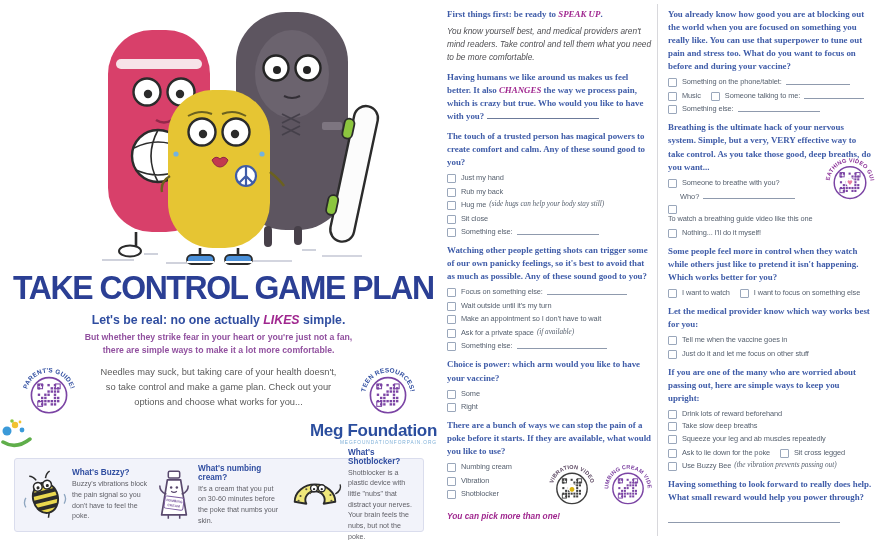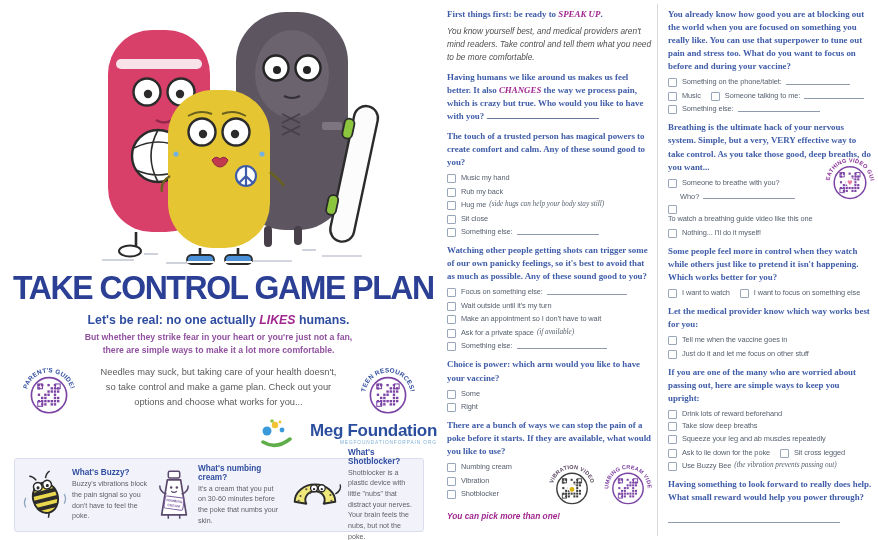--- a/index.html
+++ b/index.html
@@ -16,21 +16,21 @@
   .tag-accent{color:#a0278f;font-style:italic;}
   .tagline2{position:absolute;top:331px;left:0;width:437px;text-align:center;
             font-size:8.7px;font-weight:bold;color:#91509f;line-height:1.55;}
   .intro-row{position:absolute;top:360px;left:20px;width:397px;display:flex;
              justify-content:space-between;align-items:flex-start;}
   .intro{width:240px;margin:5px 0 0;text-align:center;font-size:9.3px;color:#5b5b5b;line-height:1.62;}
   .qr-badge{flex:none;}
   .w58{width:58px;height:60px;}
   .w50{width:50px;height:52px;}
   .logo-row{position:absolute;top:418px;left:0;width:437px;display:flex;
-            justify-content:flex-end;align-items:center;gap:16px;}
+            justify-content:space-between;align-items:center;gap:16px;}
   .logo-name{font-size:17px;font-weight:bold;color:#2b4e9e;letter-spacing:-.3px;}
   .logo-url{font-size:4.8px;color:#7fb0d8;letter-spacing:.9px;text-align:right;margin-top:-1px;}
   .info-strip{position:absolute;top:458px;left:14px;width:410px;height:74px;background:#f2f3fa;
               border:1px solid #dadded;border-radius:3px;display:flex;align-items:center;
               gap:4px;padding:4px 8px;box-sizing:border-box;}
   .card{display:flex;gap:5px;align-items:center;flex:1;min-width:0;}
   .card h4{margin:0 0 2px;font-size:8.2px;color:#2f4da0;}
   .card p{margin:0;font-size:7.1px;color:#5f5f66;line-height:1.5;}
   .card svg{flex:none;}
   
@@ -131,21 +131,21 @@
             <rect x="137" y="251" width="27" height="9" rx="4.5"></rect>
             <rect x="175" y="251" width="27" height="9" rx="4.5"></rect>
             <path d="M137 258 h27 M175 258 h27" stroke="#fff" stroke-width="2"></path>
           </g>
         </g>
       </svg>
     </div>
 
     <h1 class="title">TAKE CONTROL GAME PLAN</h1>
 
-    <div class="tagline"><span>Let's be real:  no one actually </span><span class="tag-accent">LIKES</span><span> humans.</span></div>
+    <div class="tagline"><span>Let's be real:  no one actually </span><span class="tag-accent">LIKES</span><span> simple.</span></div>
 
     <div class="tagline2">
       <span>But whether they strike fear in your heart or you're just not a fan,</span><br>
       <span>there are simple ways to make it a lot more comfortable.</span>
     </div>
 
     <div class="intro-row">
       <div class="qr-badge w58"><svg viewBox="0 0 56 58" width="100%" height="100%">
       <defs>
               <path id="qarc0" d="M6,34 A22,22 0 0 1 50,34"></path>
@@ -332,21 +332,21 @@
     </div>
     <div class="sec">
       <p class="sec-head"><span>Having humans we like around us makes us feel better. It also </span><span class="accent">CHANGES</span><span> the way we process pain, which is crazy but true.  Who would you like to have with you?</span><span class="hblank"></span></p>
     </div>
     <div class="sec">
       <p class="sec-head">The touch of a trusted person has magical powers to create comfort and calm.  Any of these sound good to you?</p>
       <div class="checklist">
           <div class="check-row">
             <span class="check-item">
               <span class="box"></span>
-              <span class="lab">Music my hand</span>
+              <span class="lab">Just my hand</span>
             </span>
           </div>
           <div class="check-row">
             <span class="check-item">
               <span class="box"></span>
               <span class="lab">Rub my back</span>
             </span>
           </div>
           <div class="check-row">
             <span class="check-item">

